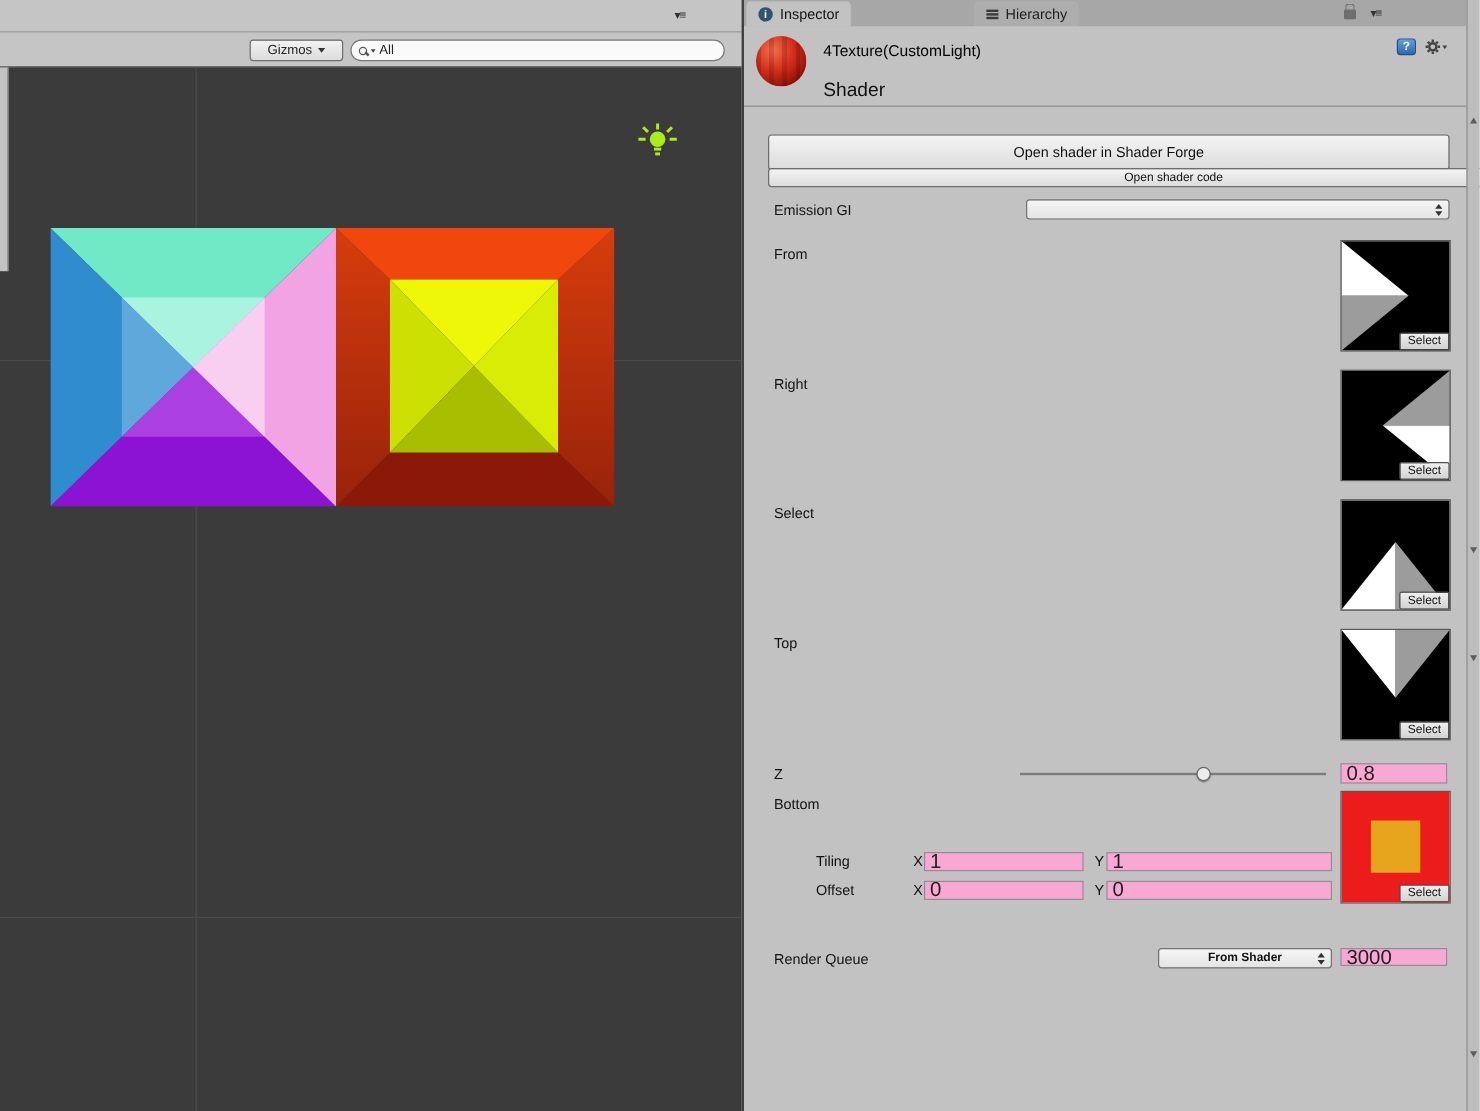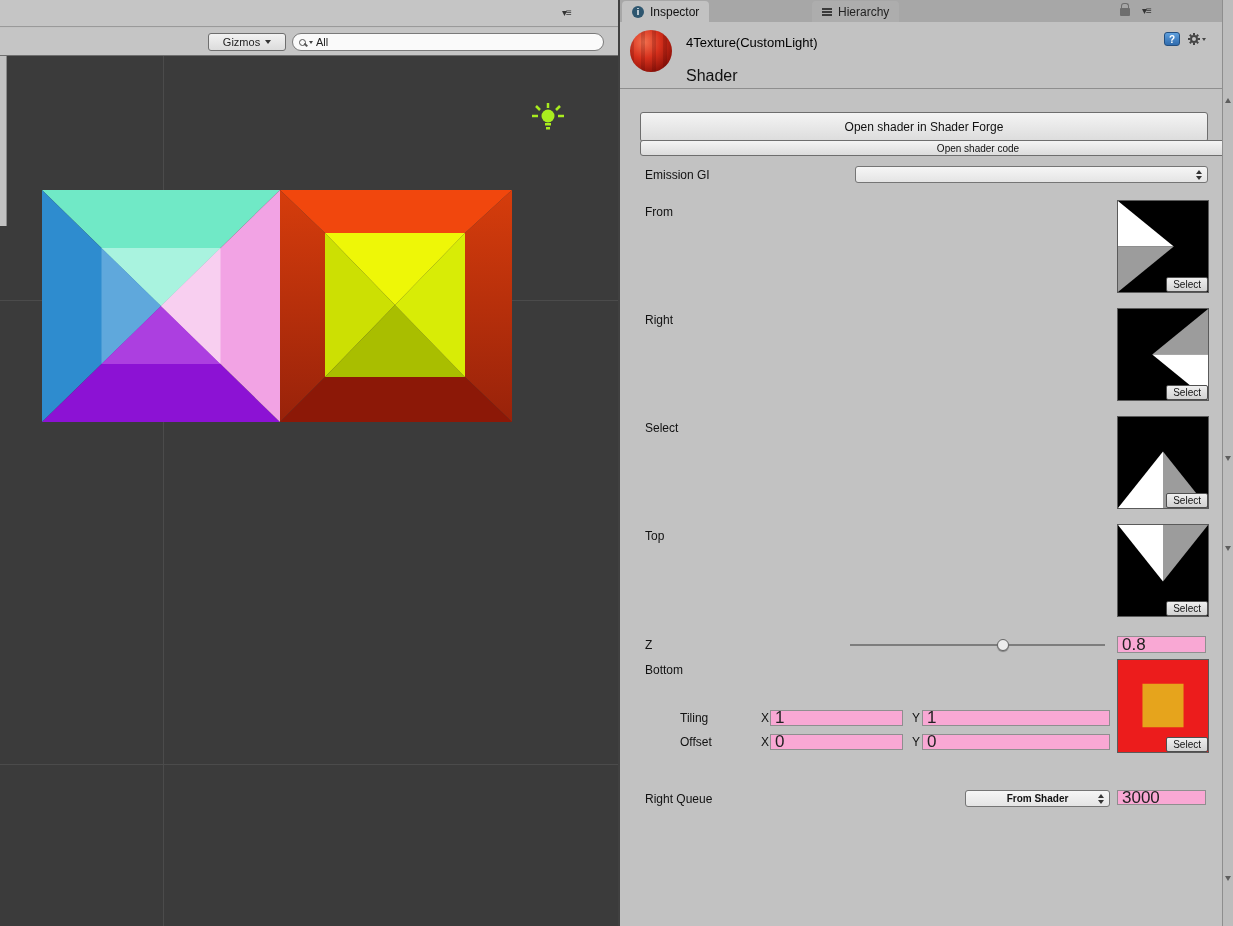--- a/index.html
+++ b/index.html
@@ -266,21 +266,21 @@
     <input class="num-field" style="left: 150px; top: 710px; width: 133px; height: 16px;" value="1">
     <div class="row-label" style="left:292px; top:710px;">Y</div>
     <input class="num-field" style="left: 302px; top: 710px; width: 188px; height: 16px;" value="1">
 
     <div class="row-label" style="left:60px; top:734px;">Offset</div>
     <div class="row-label" style="left:141px; top:734px;">X</div>
     <input class="num-field" style="left: 150px; top: 734px; width: 133px; height: 16px;" value="0">
     <div class="row-label" style="left:292px; top:734px;">Y</div>
     <input class="num-field" style="left: 302px; top: 734px; width: 188px; height: 16px;" value="0">
 
-    <div class="row-label" style="left:25px; top:791px;">Right Queue</div>
+    <div class="row-label" style="left:25px; top:791px;">Render Queue</div>
     <div class="popup mini-popup" style="left:345px; top:790px; width:145px; height:17px;">
       <span>From Shader</span>
       <span class="updown">
           <span class="u"></span>
           <span class="d"></span>
         </span>
     </div>
     <input class="num-field" style="left: 497px; top: 790px; width: 89px; height: 15px;" value="3000">
 
   </div>

